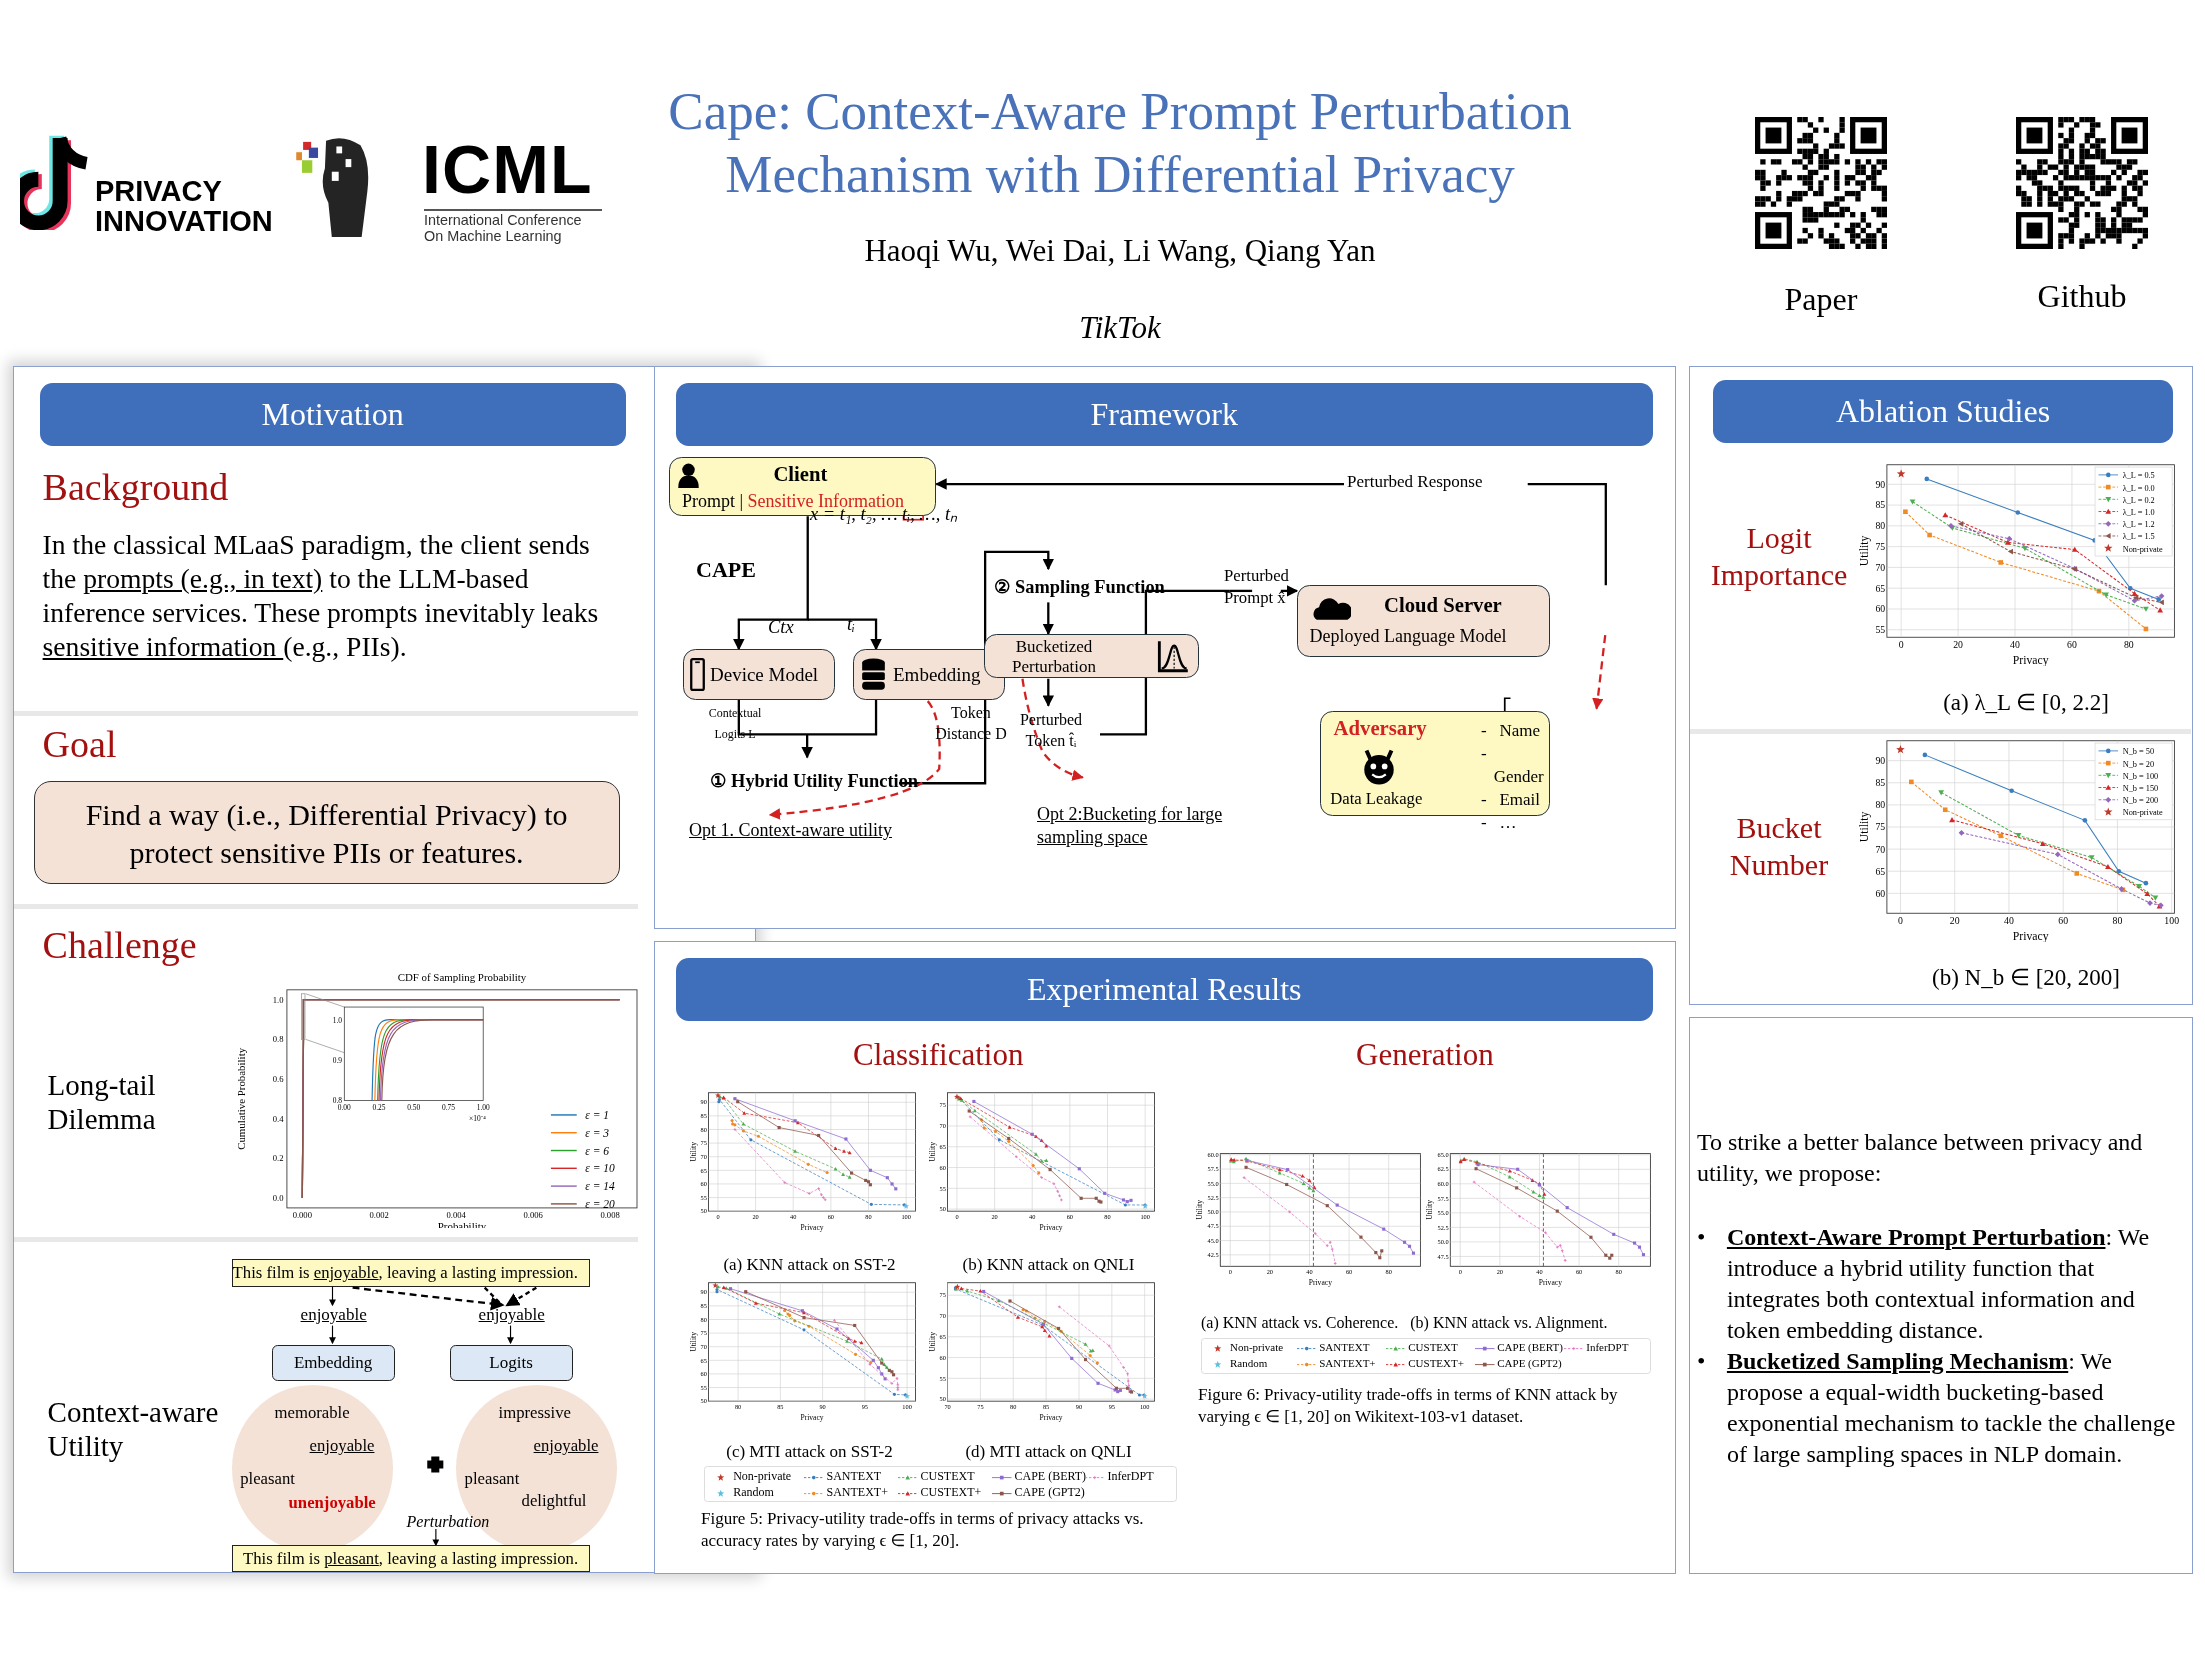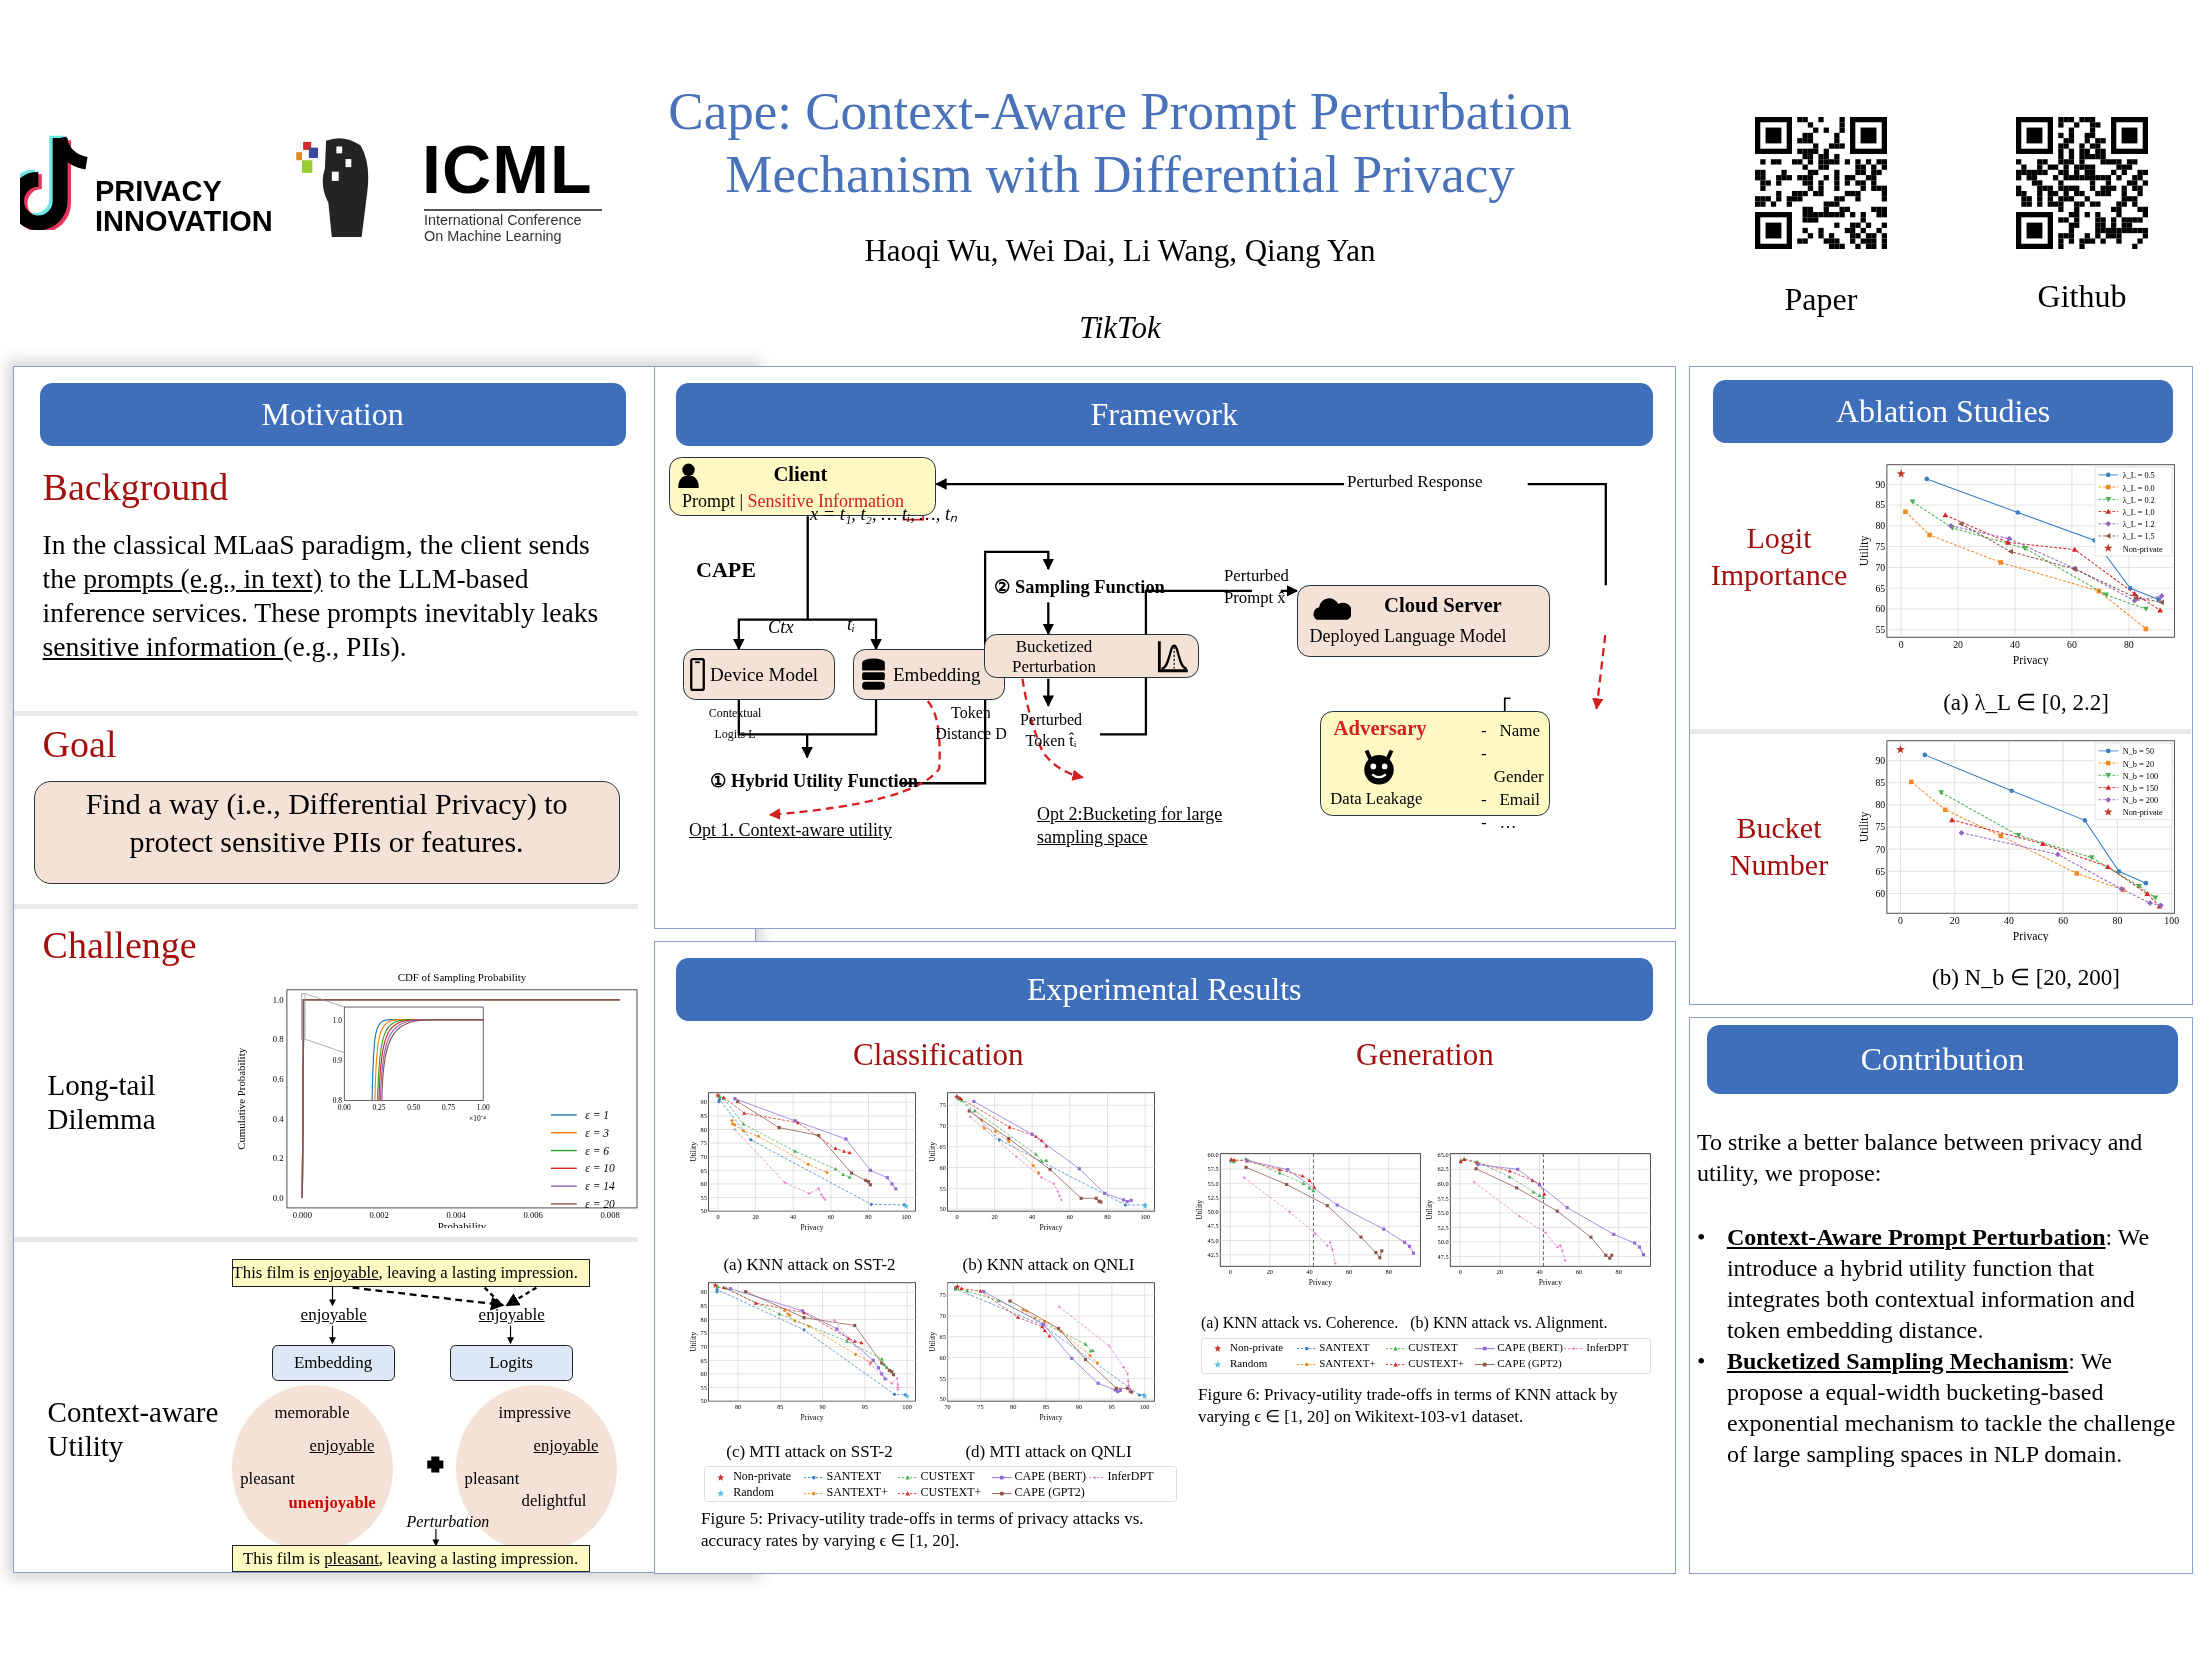--- a/index.html
+++ b/index.html
@@ -11,21 +11,21 @@
   .affil{left:689px;width:862px;text-align:center;top:310px;font-size:31px;font-style:italic;}
   .qr{width:132px;height:132px;background:#fff;}
   .qr-label{font-size:32px;text-align:center;width:172px;margin-top:20px;}
   .panel{background:#fff;border:1.7px solid #8a9fd0;box-sizing:border-box;}
   .panel-shadow{box-shadow:0 0 13.8px 4.6px rgba(0,0,0,0.18);}
   .hdr{background:#3f6fbb;color:#fff;border-radius:12.6px;text-align:center;font-size:32px;line-height:63px;height:63px;}
   .subhead{color:#a31010;font-size:38px;}
   .body-text{font-size:27.6px;line-height:34px;}
   .u{text-decoration:underline;}
   .divider{height:4.6px;background:#e8e8e8;}
-  .goal-box{background:#f5e2d6;border:1.1px solid #333;border-radius:17px;text-align:center;font-size:30px;line-height:38px;box-sizing:border-box;padding-top:3px;}
+  .goal-box{background:#f5e2d6;border:1.1px solid #333;border-radius:17px;text-align:center;font-size:30px;line-height:38px;box-sizing:border-box;padding-top:14px;}
   .fw-box{position:absolute;border:1.7px solid #24343e;border-radius:12.6px;box-sizing:border-box;}
   .green{background:#fef9c3;}
   .peach{background:#f5e2d6;}
   .grey{background:#fef9c3;}
   .blueish{background:#dde8f6;}
   .cap{font-size:17px;text-align:center;}
   .chart-svg text{font-family:"Liberation Serif",serif;}
 </style>
 </head>
 <body>
@@ -1586,21 +1586,20 @@
         <path d="M437 107.625 L442 112.625 L437 117.625 L432 112.625z" fill="#9467bd"></path>
         <text x="462" y="118.575" font-size="14.45">N_b = 200</text>
         <path d="M437.0 126.1L438.9 131.2L444.4 131.5L440.1 134.9L441.6 140.2L437.0 137.2L432.4 140.2L433.9 134.9L429.6 131.5L435.1 131.2z" fill="#c0392b"></path>
         <text x="462" y="139.825" font-size="14.45">Non-private</text>
       </g>
     </svg>
   <div class="abs" style="left:241px;top:597px;width:190px;text-align:center;font-size:23px;">(b) N_b ∈ [20, 200]</div>
 </div>
 
 <div class="abs panel" style="left:1689px;top:1017px;width:504px;height:557px;">
-  <div class="abs hdr" style="left:17px;top:6.9px;width:471px;height:69px;line-height:69px;">Contribution</div>
   <div class="abs body-text" style="left:6.9px;top:109px;width:488px;font-size:24px;line-height:31px;">To strike a better balance between privacy and utility, we propose:</div>
   <div class="abs" style="left:6.9px;top:204px;width:488px;font-size:24px;line-height:31px;">
     <div style="position:relative;padding-left:30px;">
       <span style="position:absolute;left:0;">•</span>
       <span class="u" style="font-weight:bold;">Context-Aware Prompt Perturbation</span><span>: We introduce a hybrid utility function that integrates both contextual information and token embedding distance.</span>
     </div>
     <div style="position:relative;padding-left:30px;">
       <span style="position:absolute;left:0;">•</span>
       <span class="u" style="font-weight:bold;">Bucketized Sampling Mechanism</span><span>: We propose a equal-width bucketing-based exponential mechanism to tackle the challenge of large sampling spaces in NLP domain.</span>
     </div>

